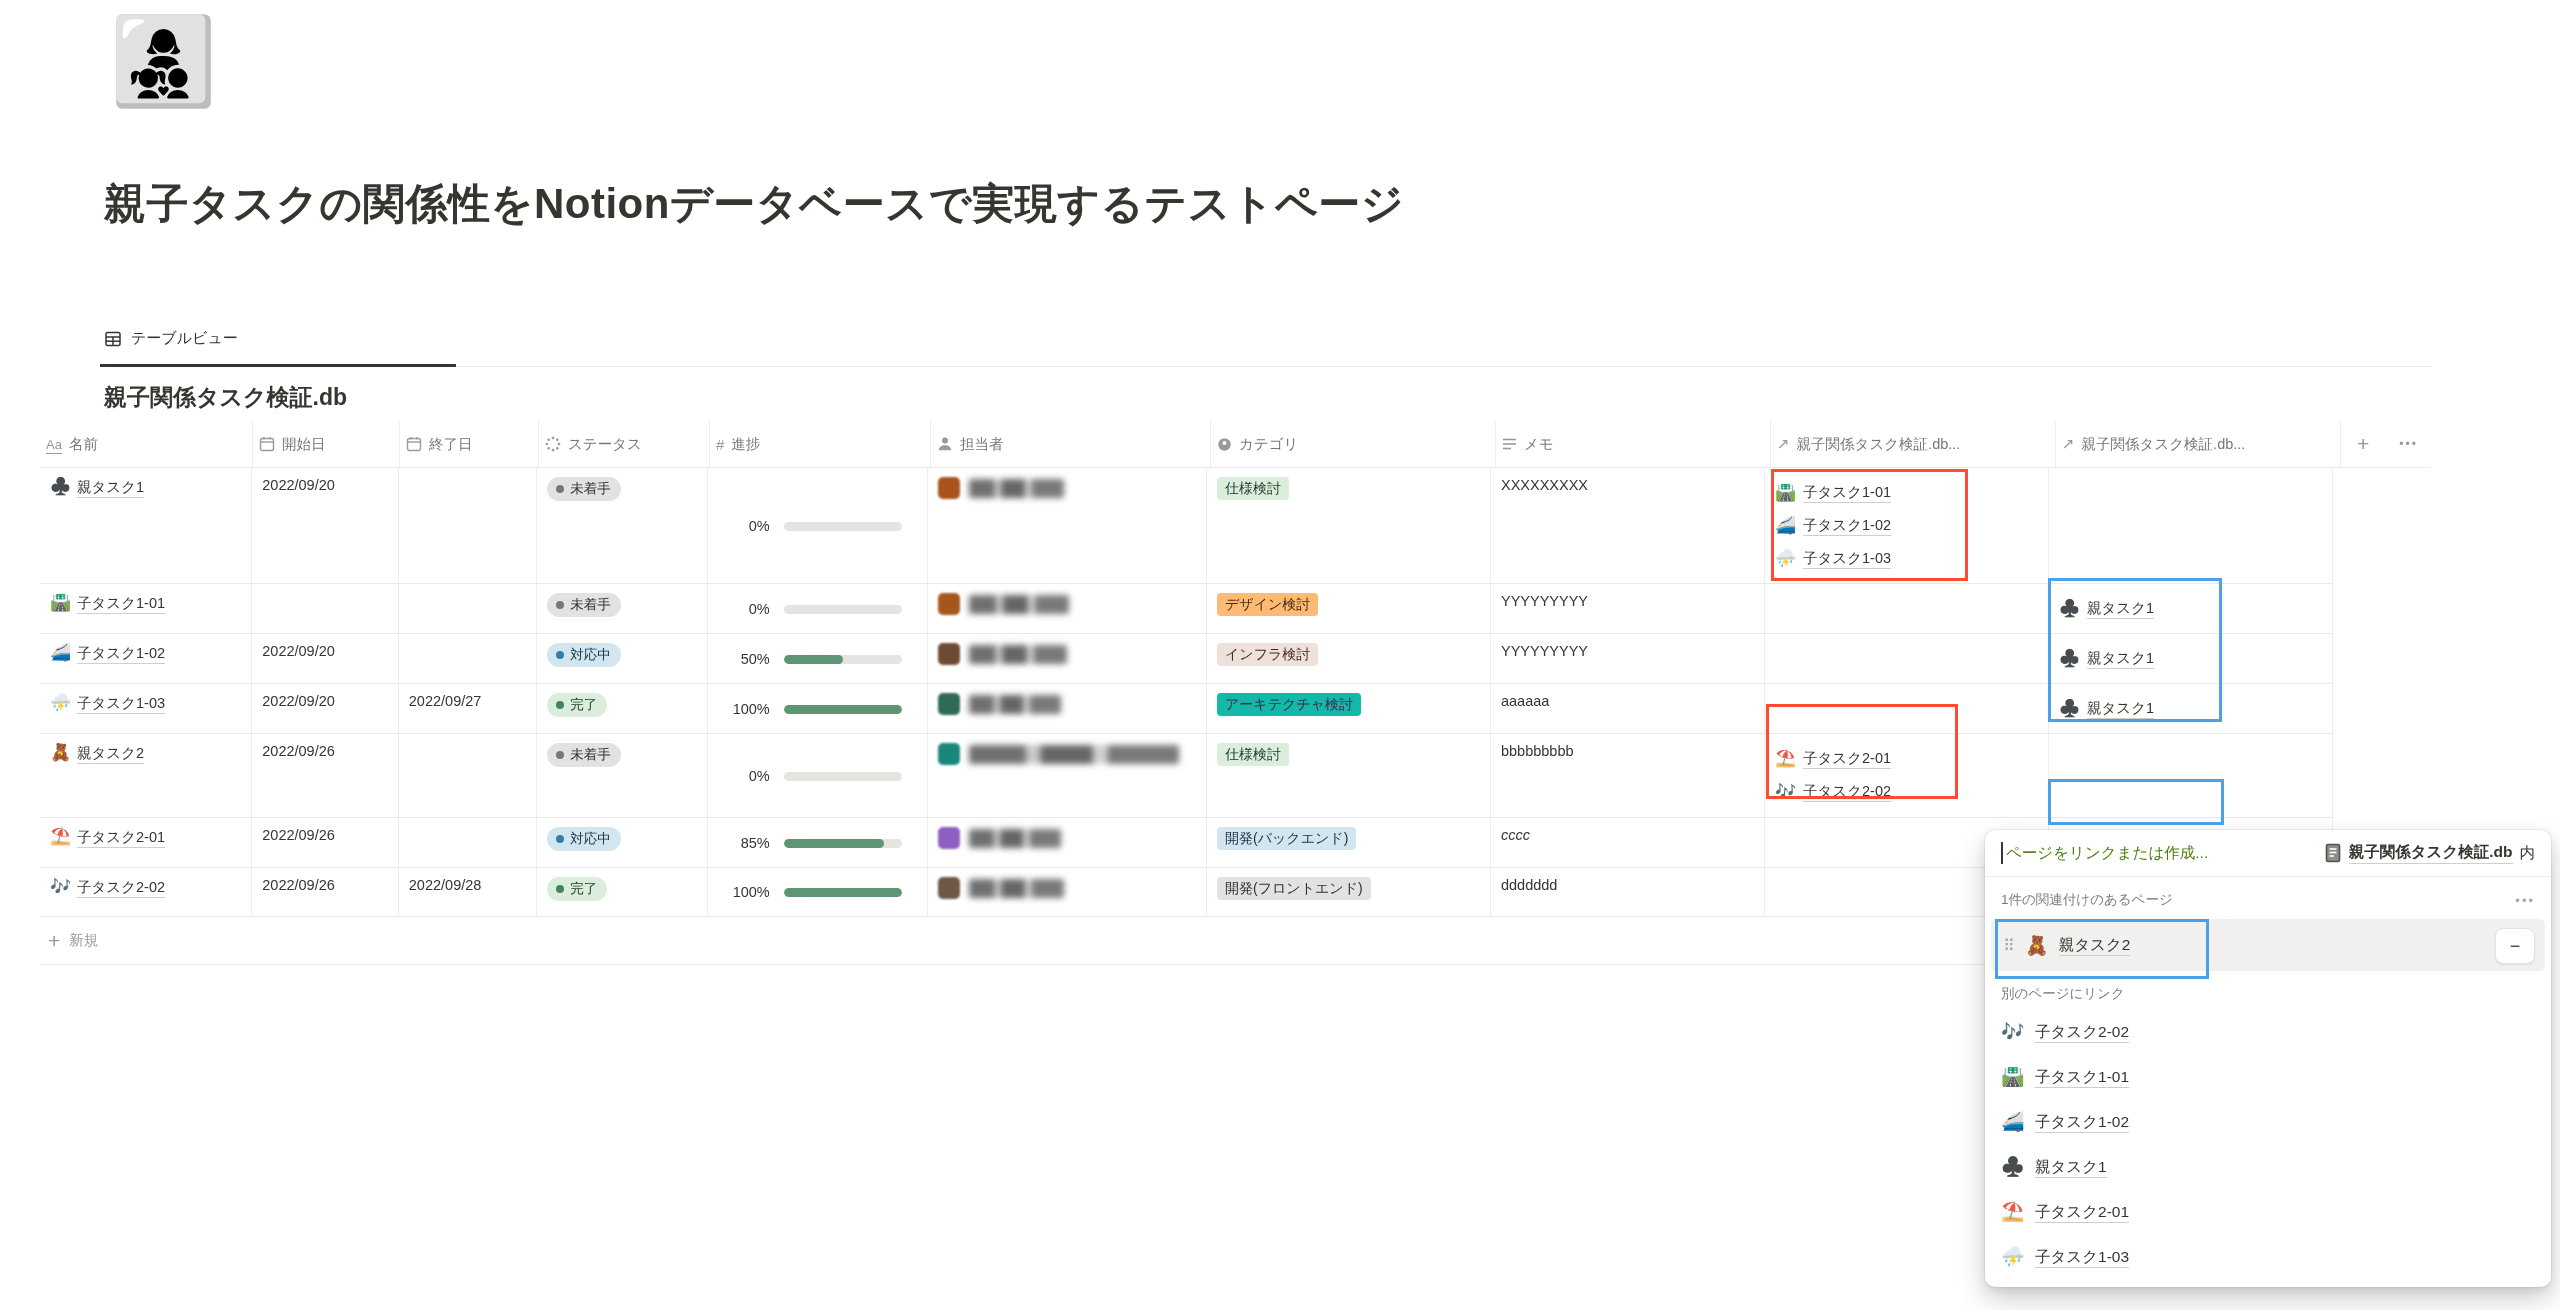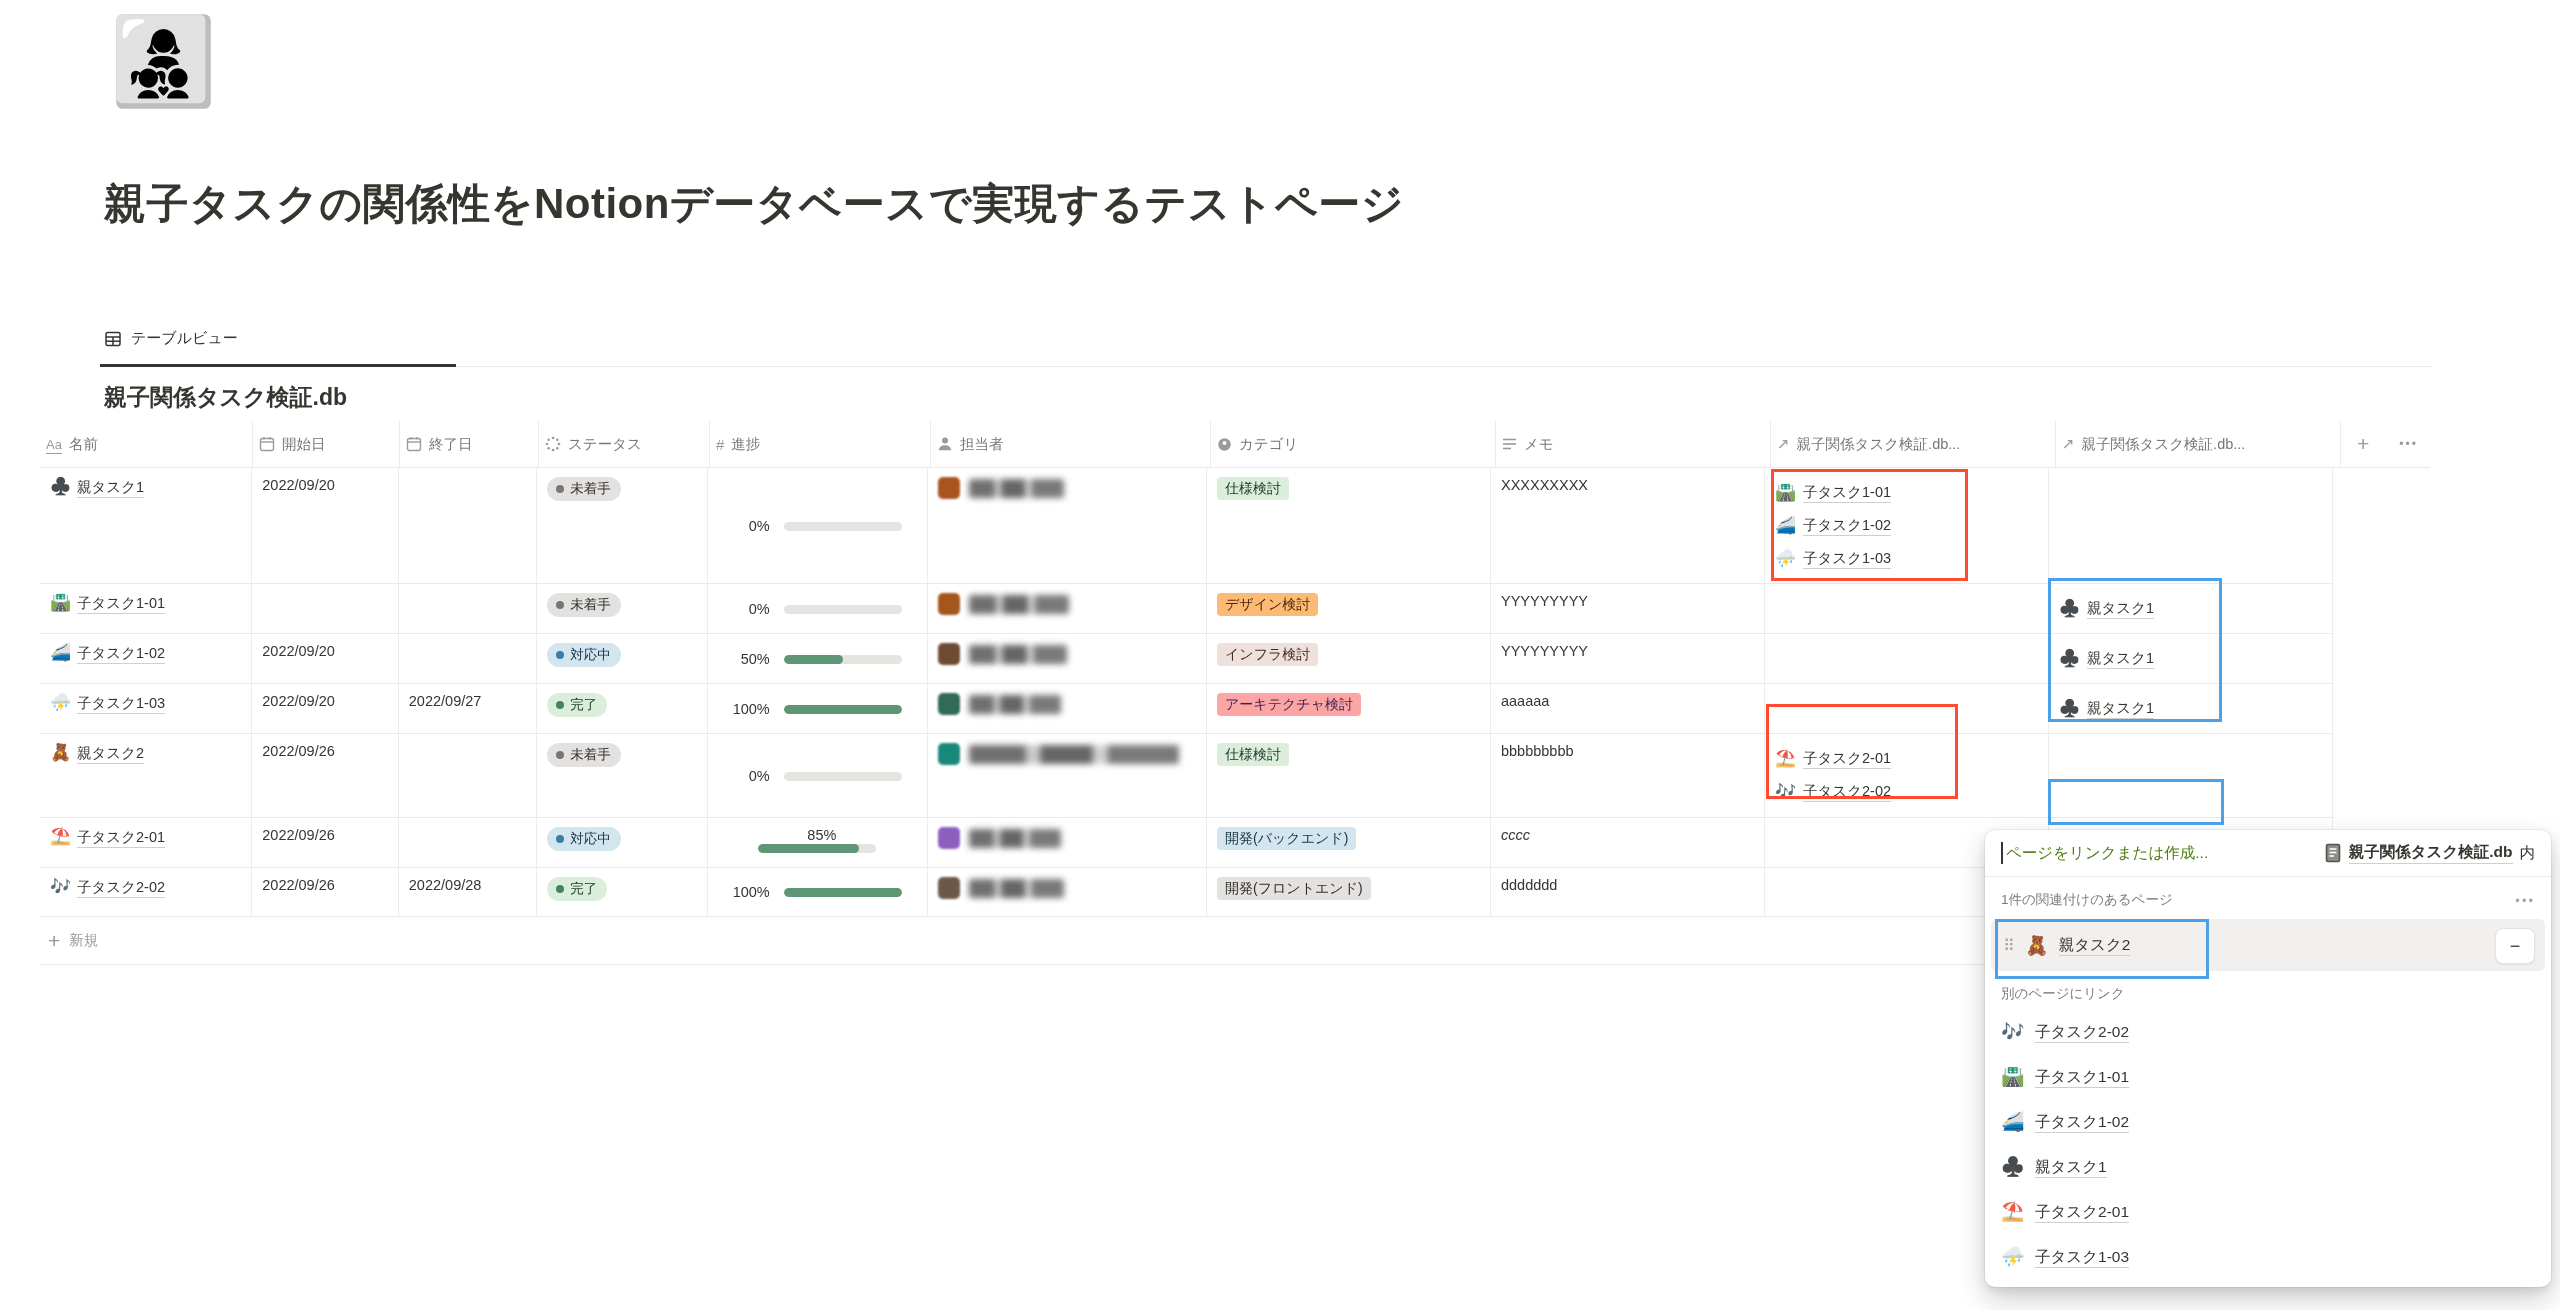--- a/index.html
+++ b/index.html
@@ -342,21 +342,21 @@
           <span class="pval">100%</span>
           <span class="pbar" style="background: rgb(229, 228, 225);">
             <span class="pfill" style="display: block; width: 100%; background: rgb(94, 150, 117);"></span>
           </span>
         </div>
         <div class="tcell" style="width: 280px;">
           <span class="avatar" style="background: rgb(47, 107, 85); display: inline-block;"></span>
           <span class="nblur" style="display: inline-block; width: 92px;"></span>
         </div>
         <div class="tcell" style="width: 285px;">
-          <span class="cat" style="background: #fca5a5; color: rgb(65, 36, 84);">アーキテクチャ検討</span>
+          <span class="cat" style="background: #14b8a6; color: rgb(65, 36, 84);">アーキテクチャ検討</span>
         </div>
         <div class="tcell" style="width: 275px;">
           <span>aaaaaa</span>
         </div>
         <div class="tcell" style="width: 285px;">
           <div class="chips"></div>
         </div>
         <div class="tcell" style="width: 285px; border-right: 1px solid rgb(237, 237, 235);">
           <div class="chips">
             <div class="chip">
@@ -417,21 +417,21 @@
           <span class="link-text">子タスク2-01</span>
         </div>
         <div class="tcell" style="width: 147px;">2022/09/26</div>
         <div class="tcell" style="width: 139px;"></div>
         <div class="tcell" style="width: 171px;">
           <span class="pill" style="background: rgb(211, 229, 239); color: rgb(24, 51, 71);">
             <span class="dot" style="background: rgb(51, 126, 169);"></span>
             <span>対応中</span>
           </span>
         </div>
-        <div class="tcell pcell" style="width: 221px; flex-direction: column;">
+        <div class="tcell pcell" style="width: 221px;">
           <span class="pval">85%</span>
           <span class="pbar" style="background: rgb(229, 228, 225);">
             <span class="pfill" style="display: block; width: 85%; background: rgb(94, 150, 117);"></span>
           </span>
         </div>
         <div class="tcell" style="width: 280px;">
           <span class="avatar" style="background: rgb(141, 95, 192); display: inline-block;"></span>
           <span class="nblur" style="display: inline-block; width: 92px;"></span>
         </div>
         <div class="tcell" style="width: 285px;">

